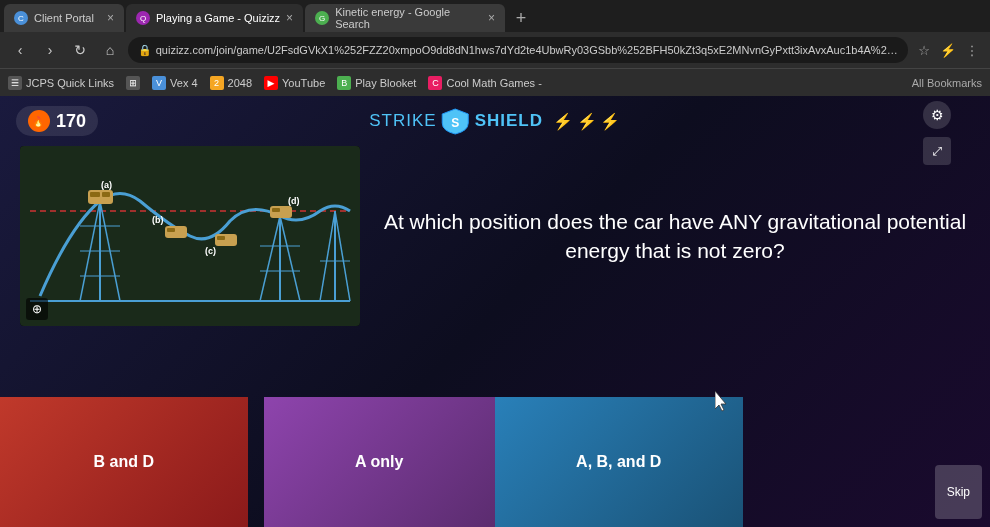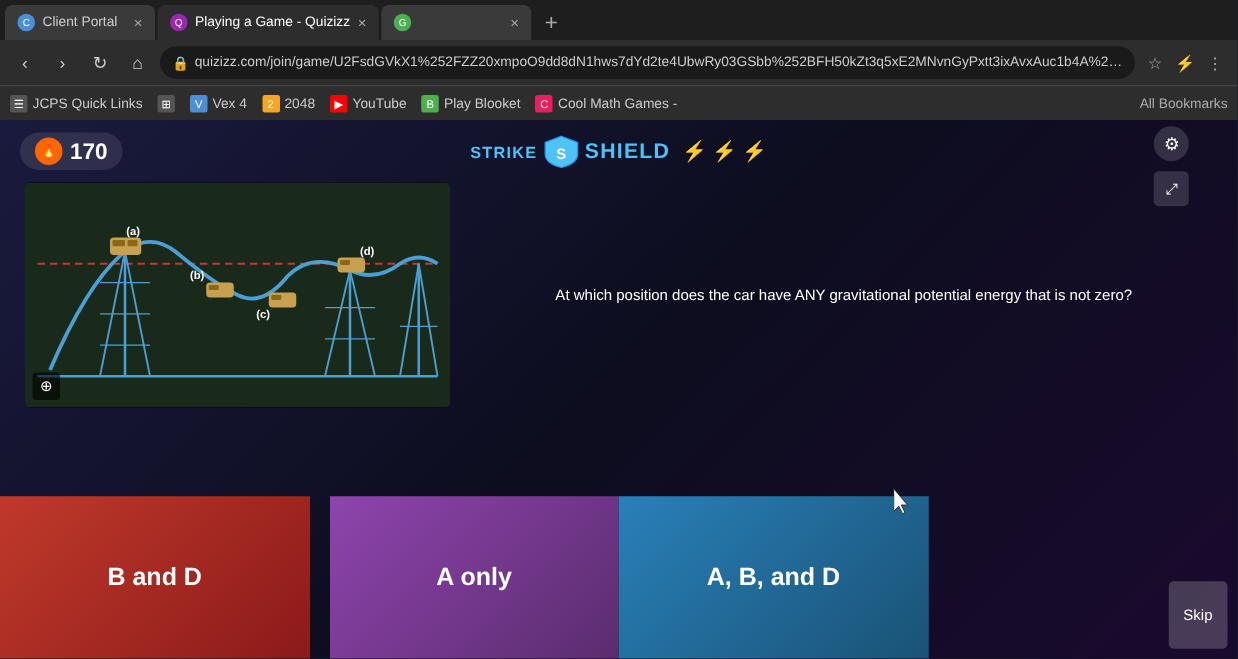--- a/index.html
+++ b/index.html
@@ -319,42 +319,42 @@
       align-items: center;
       justify-content: center;
       color: #fff;
       font-size: 12px;
       cursor: pointer;
     }
 
     .question-text {
       flex: 1;
       color: #fff;
-      font-size: 12px;
+      font-size: 21px;
       text-align: center;
       line-height: 1.4;
     }
 
     
     .answers-grid {
       display: grid;
       grid-template-columns: repeat(4, 1fr);
       gap: 0;
       position: absolute;
       bottom: 0;
       left: 0;
       right: 0;
       height: 130px;
     }
 
     .answer-btn {
       display: flex;
       align-items: center;
       justify-content: center;
-      font-size: 20px;
+      font-size: 16px;
       font-weight: bold;
       color: #fff;
       cursor: pointer;
       text-align: center;
       padding: 20px;
     }
 
     .answer-btn:nth-child(1) {
       background: linear-gradient(135deg, #c0392b, #8b1a1a);
     }
@@ -394,20 +394,21 @@
       <span>Client Portal</span>
       <span class="tab-close">×</span>
     </div>
     <div class="tab active">
       <div class="tab-icon" style="background:#9c27b0;color:#fff;">Q</div>
       <span>Playing a Game - Quizizz</span>
       <span class="tab-close">×</span>
     </div>
     <div class="tab">
       <div class="tab-icon" style="background:#4caf50;color:#fff;">G</div>
+      <span>Kinetic energy - Google Search</span>
       <span class="tab-close">×</span>
     </div>
     <div class="tab-new">+</div>
   </div>
 
   <div class="nav-bar">
     <div class="nav-btn">‹</div>
     <div class="nav-btn">›</div>
     <div class="nav-btn">↻</div>
     <div class="nav-btn">⌂</div>
@@ -462,21 +463,21 @@
 
     <div class="score-badge">
       <div class="score-circle">
         <span style="color:#fff;font-size:10px;">🔥</span>
       </div>
       <span class="score-number">170</span>
     </div>
 
     <div class="header-center">
       <div class="strike-shield">
-        <span style="color:#4fc3f7;font-size:13px;font-weight:bold;letter-spacing:1px;">STRIKE</span>
+        <span style="color:#4fc3f7;font-size:17px;font-weight:normal;letter-spacing:1px;">STRIKE</span>
         <svg width="30" height="28" viewBox="0 0 30 28">
           <path d="M15 2 L28 7 L28 16 Q28 24 15 27 Q2 24 2 16 L2 7 Z" fill="#4fc3f7" stroke="#2196f3" stroke-width="1"></path>
           <text x="15" y="20" text-anchor="middle" fill="#fff" font-size="12" font-weight="bold">S</text>
         </svg>
         <span style="color:#4fc3f7;font-size:17px;font-weight:bold;letter-spacing:1px;">SHIELD</span>
         <div class="lightning-bolts">
           <span class="lightning">⚡</span>
           <span class="lightning">⚡</span>
           <span class="lightning">⚡</span>
         </div>

